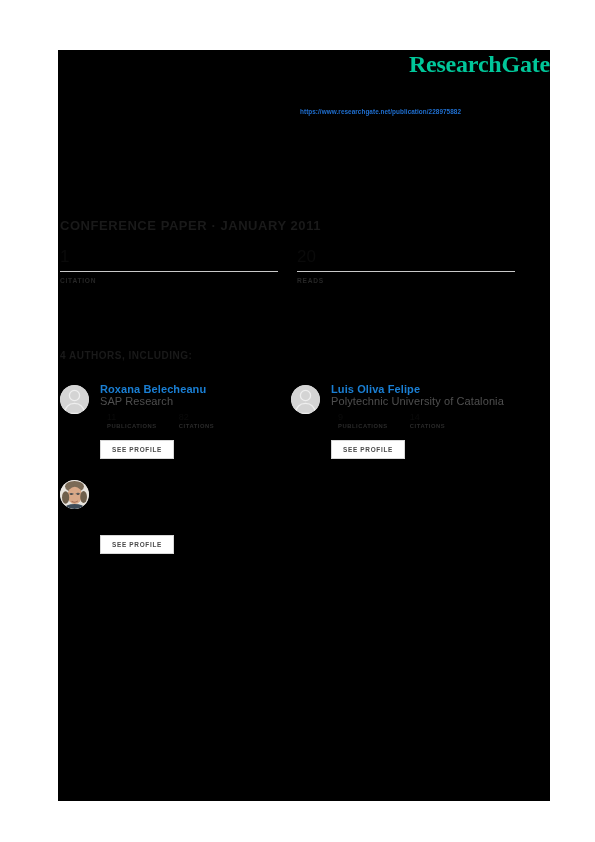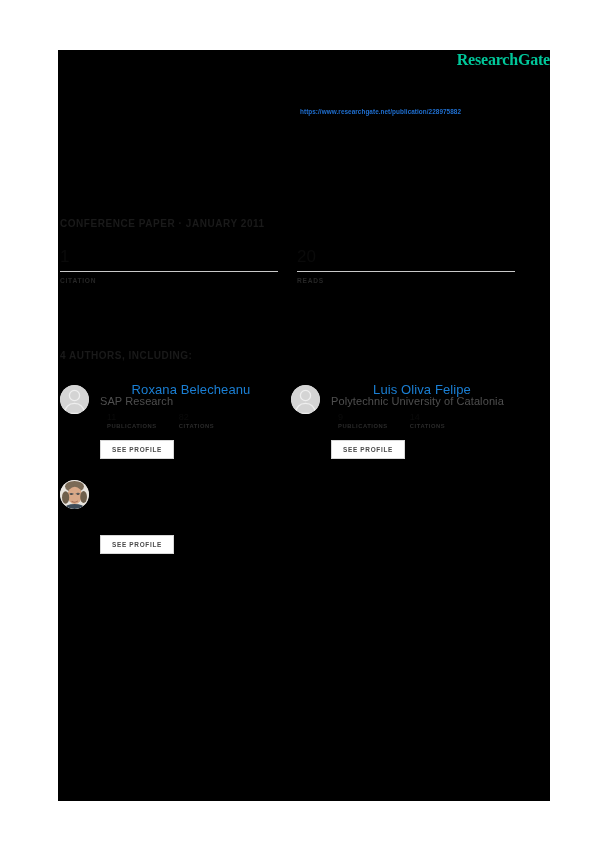--- a/index.html
+++ b/index.html
@@ -35,21 +35,21 @@
     overflow: hidden;
   }
 
   
   .rg-logo {
     position: absolute;
     right: 0px;
     top: 1px;
     font-family: "Liberation Serif", "DejaVu Serif", serif;
     font-weight: bold;
-    font-size: 16px;
+    font-size: 24px;
     letter-spacing: -0.2px;
     color: #00c79a;
     white-space: nowrap;
   }
 
   .rg-url {
     position: absolute;
     left: 242px;
     top: 58px;
     font-size: 6.4px;
@@ -57,21 +57,21 @@
     letter-spacing: 0.05px;
     color: #1f6fd0;
     white-space: nowrap;
   }
 
   
   .paper-meta {
     position: absolute;
     left: 2px;
     top: 168px;
-    font-size: 10px;
+    font-size: 13px;
     font-weight: bold;
     letter-spacing: 0.55px;
     color: #1a1a1a;
     white-space: nowrap;
   }
 
   
   .stats {
     position: absolute;
     left: 2px;
@@ -149,27 +149,26 @@
   }
   .avatar svg { display: block; }
 
   .author-body {
     position: absolute;
     left: 40px;
     top: 0px;
     width: 182px;
   }
   .author-name {
-    font-size: 13px;
-    font-weight: normal;
+    font-size: 11px;
+    font-weight: bold;
     color: #1a7fd4;
     letter-spacing: 0.1px;
     line-height: 11px;
     white-space: nowrap;
-    text-align: center;
   }
   .author-org {
     margin-top: 1px;
     font-size: 11px;
     color: #4f4f4f;
     letter-spacing: 0.1px;
     line-height: 11px;
     white-space: nowrap;
   }
   .author-counts {

